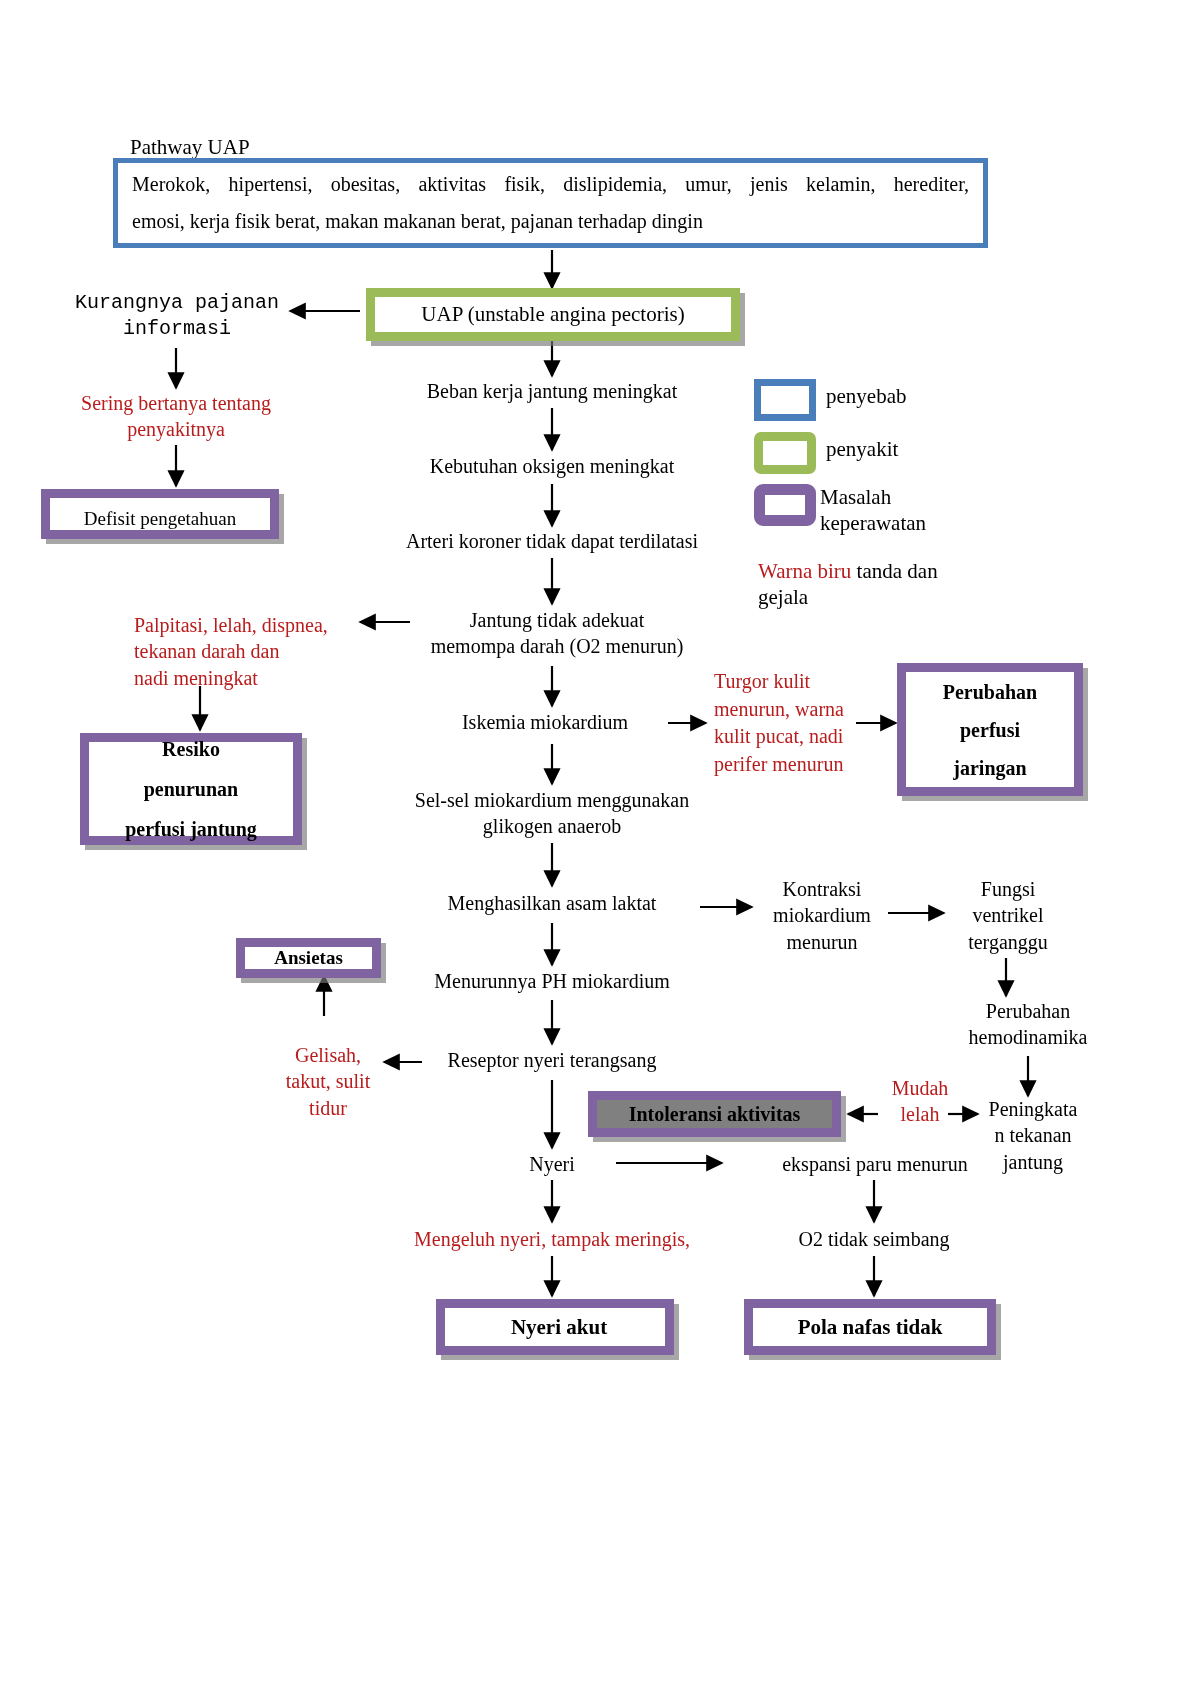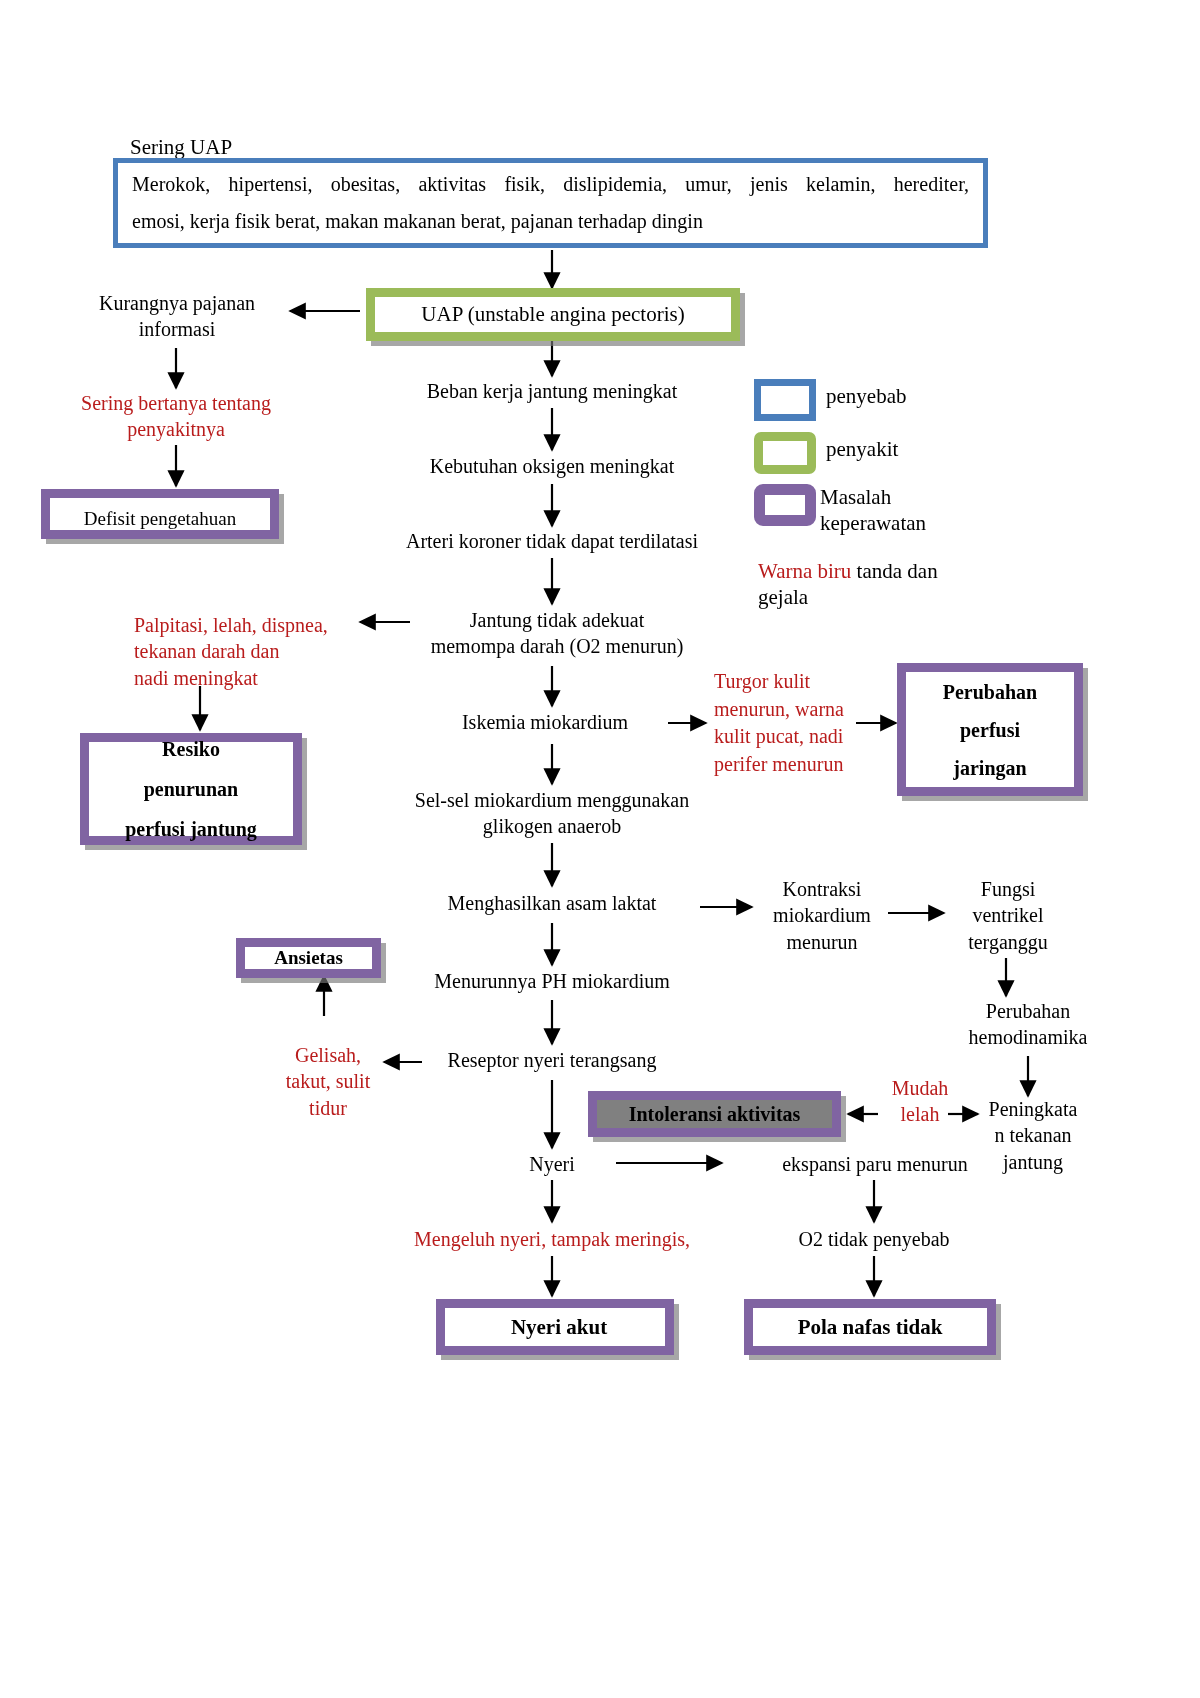--- a/index.html
+++ b/index.html
@@ -121,21 +121,21 @@
       <line x1="552" y1="1180" x2="552" y2="1222"></line>
 
       <line x1="552" y1="1256" x2="552" y2="1296"></line>
 
       <line x1="874" y1="1180" x2="874" y2="1222"></line>
 
       <line x1="874" y1="1256" x2="874" y2="1296"></line>
     </g>
   </svg>
 
-  <div class="txt left" style="left:130px; top:134px; width:300px; font-size:21px;">Sering UAP</div>
+  <div class="txt left" style="left:130px; top:134px; width:300px; font-size:21px;">Pathway UAP</div>
 
   <div class="box blue-b" style="left:113px; top:158px; width:875px; height:90px; align-items:center;">
     <div class="inner" style="text-align:justify; padding:0 14px;">
       <div style="font-size:20px; text-align:justify; text-align-last:justify; margin-bottom:10px;">Merokok, hipertensi, obesitas, aktivitas fisik, dislipidemia, umur, jenis kelamin, herediter,</div>
       <div style="font-size:20px; text-align:left;">emosi, kerja fisik berat, makan makanan berat, pajanan terhadap dingin</div>
     </div>
   </div>
 
   <div class="box green-b shadow" style="left:366px; top:288px; width:374px; height:53px;">
     <div class="inner" style="font-size:21px;">UAP (unstable angina pectoris)</div>
@@ -160,23 +160,23 @@
   <div class="txt" style="left:392px; top:607px; width:330px; white-space:pre-line;">Jantung tidak adekuat
 memompa darah (O2 menurun)</div>
   <div class="txt" style="left:420px; top:709px; width:250px;">Iskemia miokardium</div>
   <div class="txt" style="left:372px; top:787px; width:360px; white-space:pre-line;">Sel-sel miokardium menggunakan
 glikogen anaerob</div>
   <div class="txt" style="left:402px; top:890px; width:300px;">Menghasilkan asam laktat</div>
   <div class="txt" style="left:392px; top:968px; width:320px;">Menurunnya PH miokardium</div>
   <div class="txt" style="left:402px; top:1047px; width:300px;">Reseptor nyeri terangsang</div>
   <div class="txt" style="left:492px; top:1151px; width:120px;">Nyeri</div>
   <div class="txt" style="left:730px; top:1151px; width:290px;">ekspansi paru menurun</div>
-  <div class="txt" style="left:754px; top:1226px; width:240px;">O2 tidak penyebab</div>
-
-  <div class="txt" style="left:62px; top:290px; width:230px; white-space:pre-line;">Kurangnya pajanan
+  <div class="txt" style="left:754px; top:1226px; width:240px;">O2 tidak seimbang</div>
+
+  <div class="txt" style="left:62px; top:290px; width:230px; white-space:pre-line;font-family:Liberation Mono, monospace;">Kurangnya pajanan
 informasi</div>
   <div class="txt blue" style="left:56px; top:390px; width:240px; white-space:pre-line;">Sering bertanya tentang
 penyakitnya</div>
 
   <div class="box purple-b shadow" style="left:41px; top:489px; width:238px; height:50px;">
     <div class="inner bold" style="font-size:19px; font-weight:normal; margin-top:10px;">Defisit pengetahuan</div>
   </div>
 
   <div class="txt blue left" style="left:134px; top:612px; width:230px; white-space:pre-line; text-align:left;">Palpitasi, lelah, dispnea,
 tekanan darah dan

